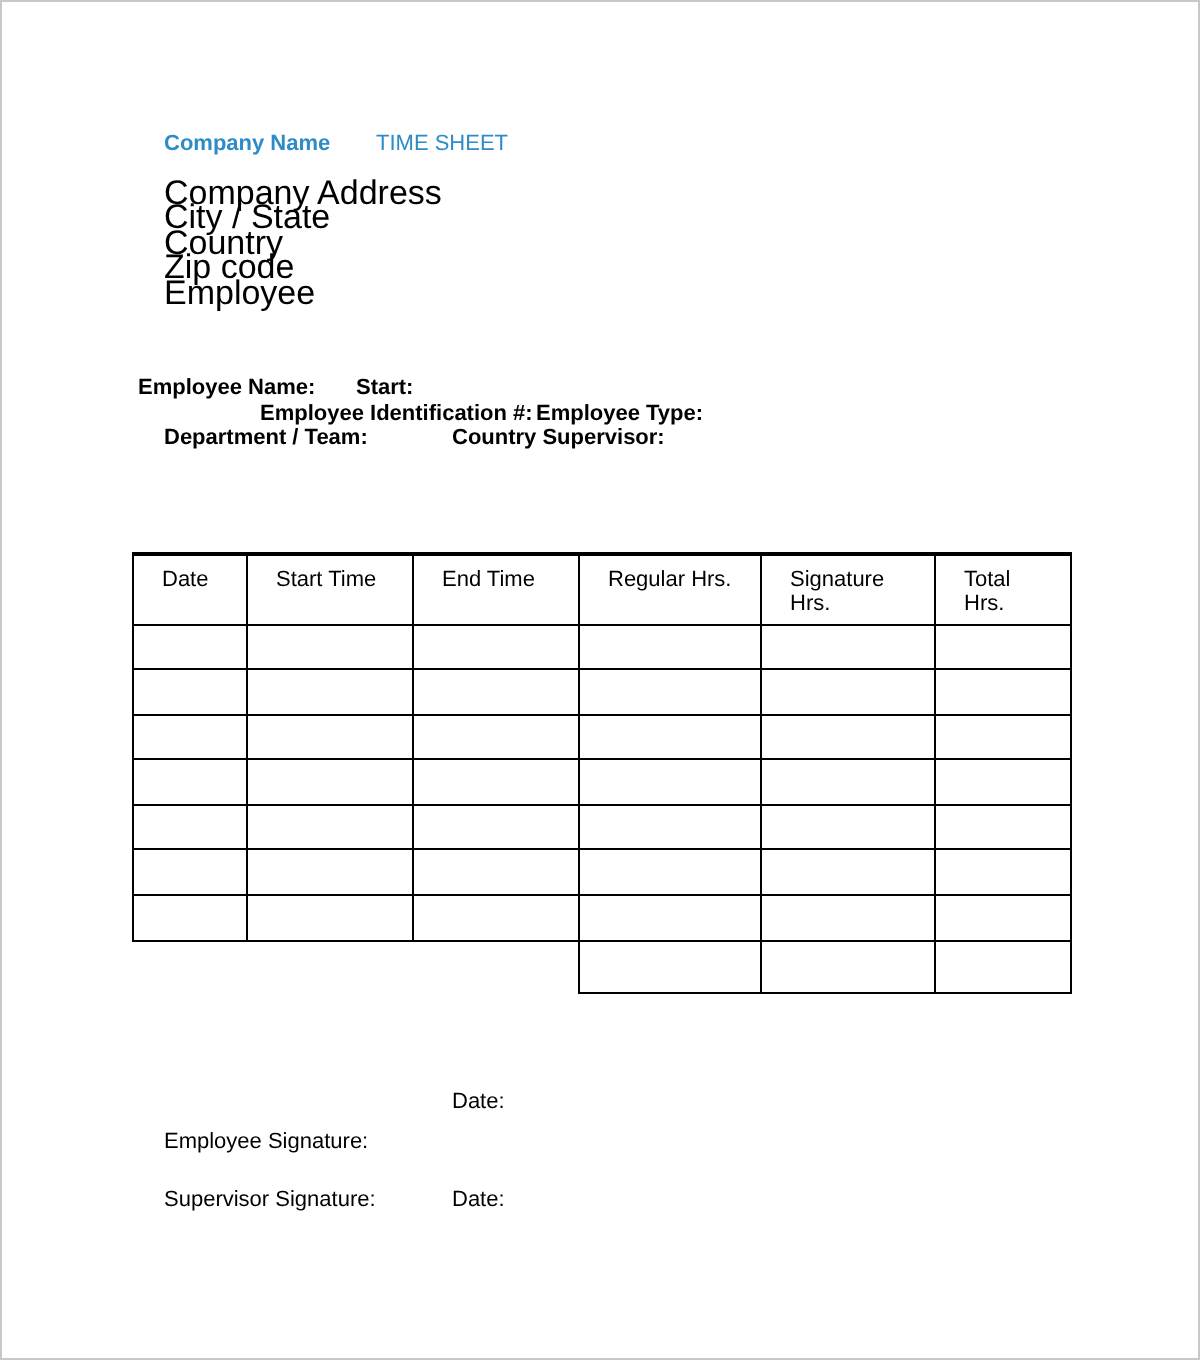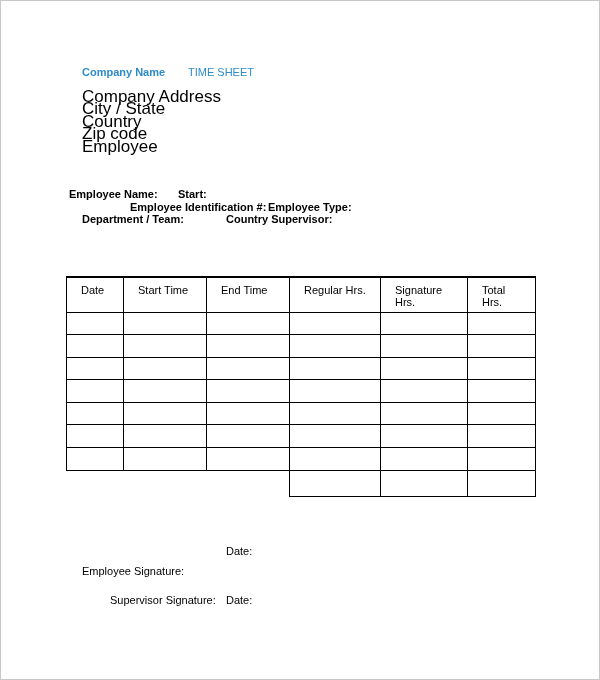--- a/index.html
+++ b/index.html
@@ -128,16 +128,16 @@
       <td class="empty" colspan="3"></td>
       <td class="cell"></td>
       <td class="cell"></td>
       <td class="cell"></td>
     </tr>
   </tbody>
     </table>
 
   <div class="abs sig" style="left:81px; top:536px;margin-top:28px;">Employee Signature:</div>
   <div class="abs sig" style="left:225px; top:544px;">Date:</div>
-  <div class="abs sig" style="left:81px; top:593px;margin-left:28px;">Supervisor Signature:</div>
+  <div class="abs sig" style="left:81px; top:593px;">Supervisor Signature:</div>
   <div class="abs sig" style="left:225px; top:593px;">Date:</div>
 
 </div>
 
 </body></html>

